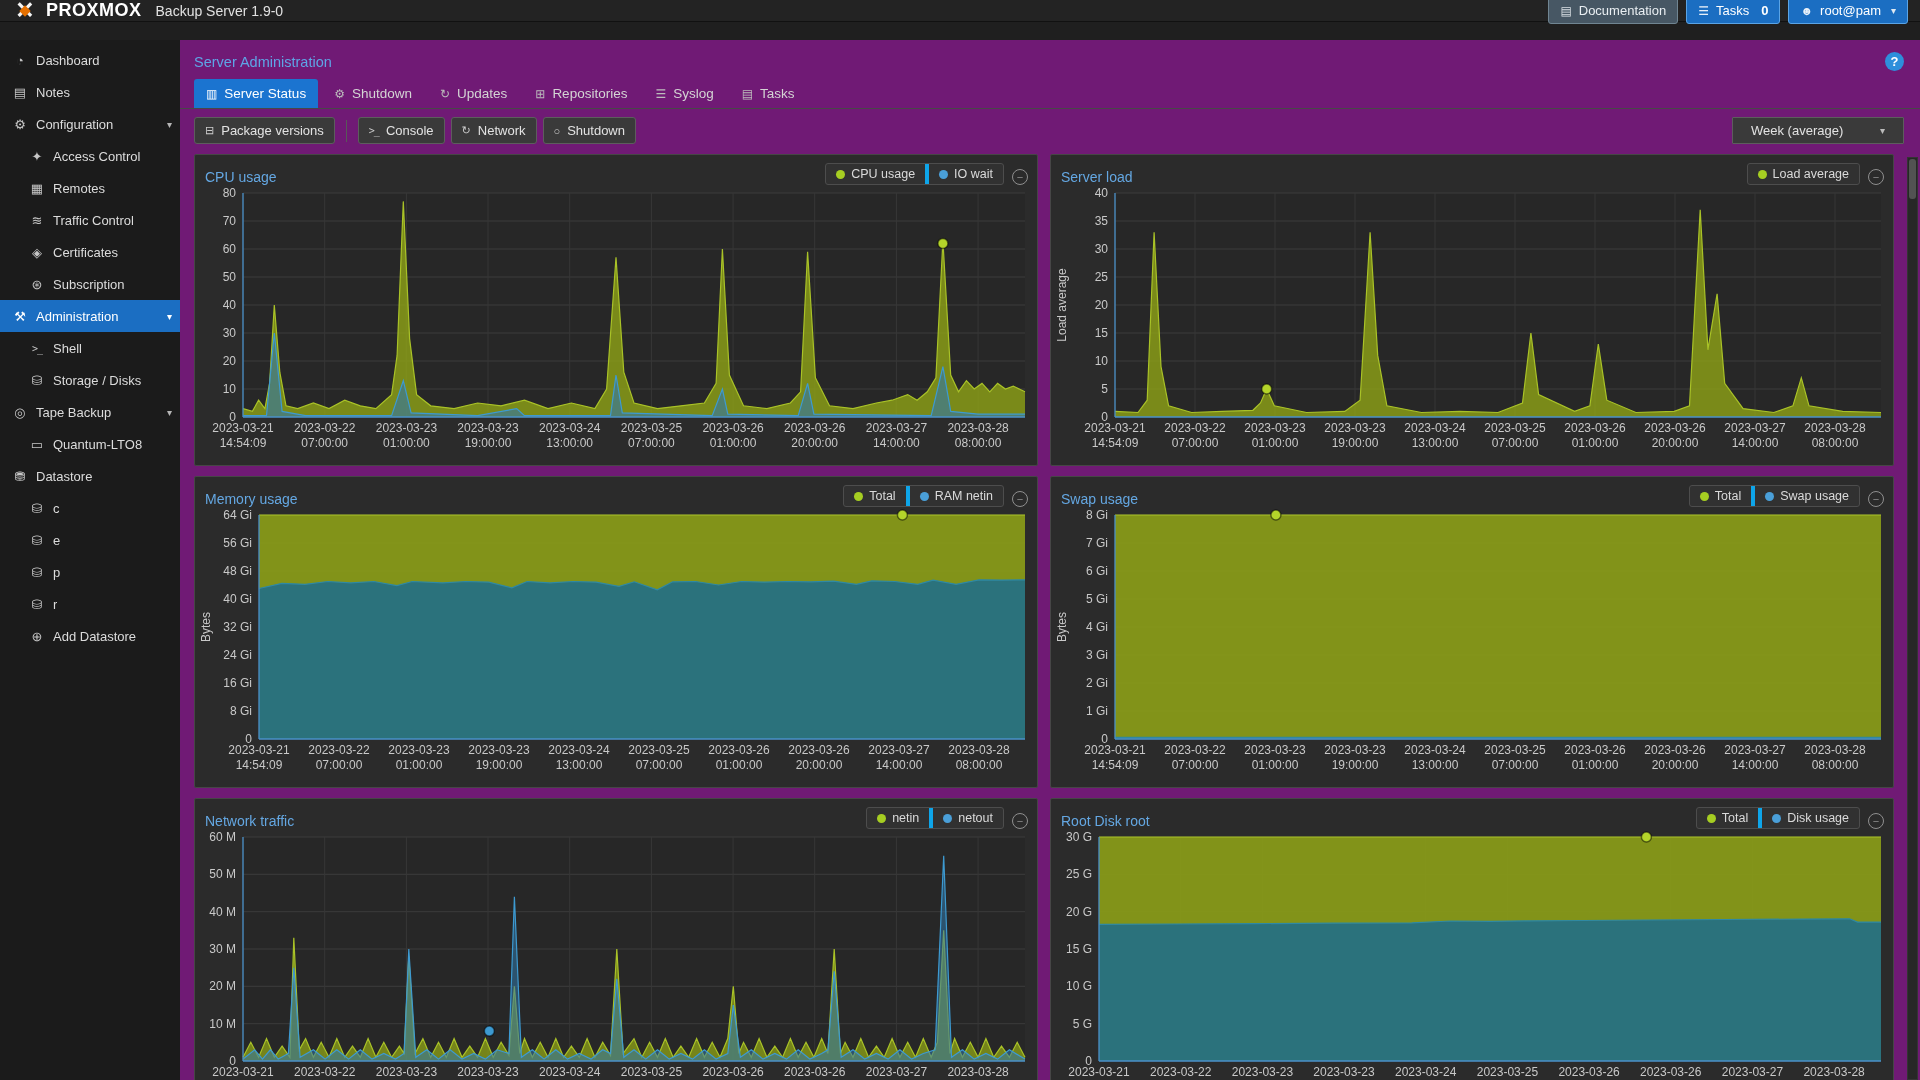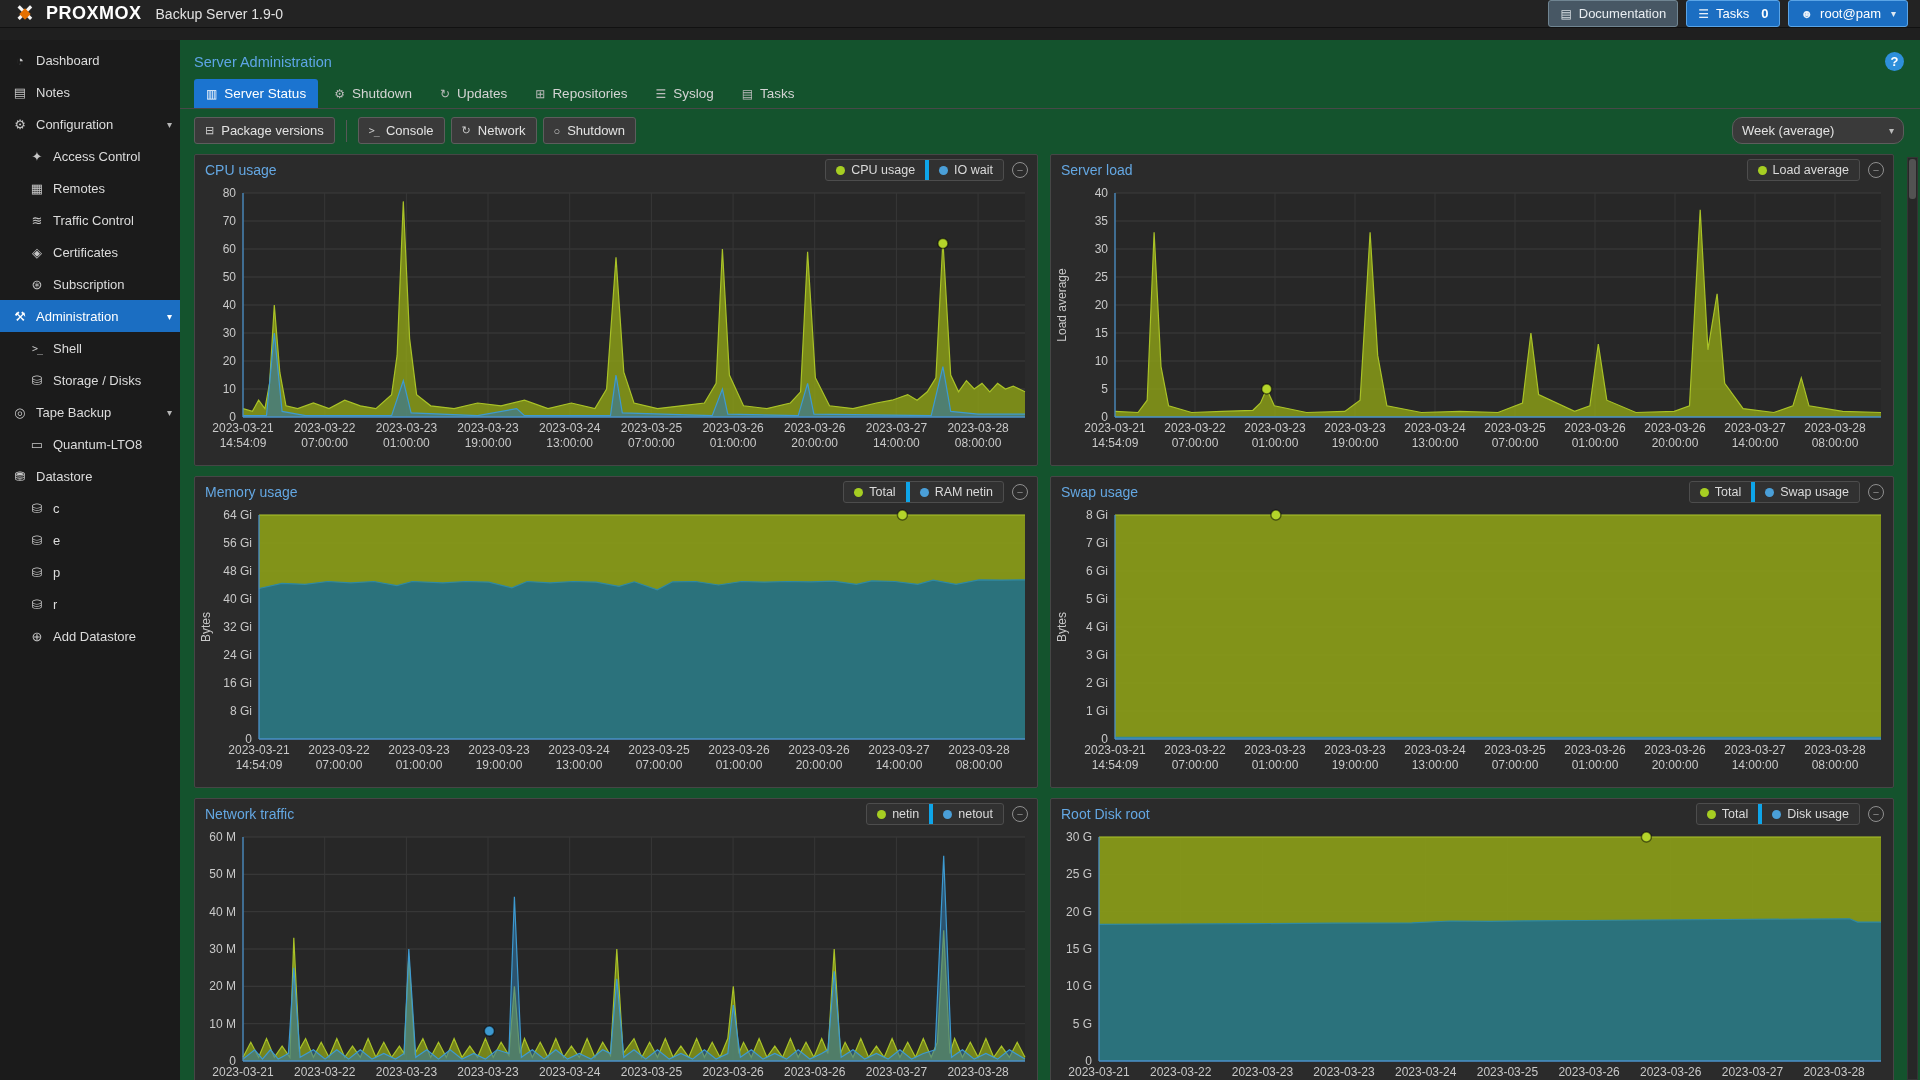--- a/index.html
+++ b/index.html
@@ -1,19 +1,19 @@
 <!DOCTYPE html>
 <html><head>
 <meta charset="utf-8">
 <style>
 *{margin:0;padding:0;box-sizing:border-box}
 html,body{width:1920px;height:1080px;overflow:hidden;background:#1f1f1f;
   font-family:"Liberation Sans",sans-serif;color:#d8d8d8;font-size:13px}
 
-.topbar{position:fixed;top:0;left:0;right:0;height:28px;background:#232323;
+.topbar{position:fixed;top:0;left:0;right:0;height:22px;background:#232323;
   display:flex;align-items:center;padding:0 12px;z-index:20;border-bottom:1px solid #111}
 .logo{display:flex;align-items:center;gap:8px}
 .logo-x{position:relative;display:inline-block;width:26px;text-align:center}
 .x-char{color:#f5f5f5;font-weight:bold;font-size:23px;line-height:1}
 .logo-diamond{position:absolute;left:50%;top:50%;width:8px;height:8px;background:#e57000;
   transform:translate(-50%,-50%) rotate(45deg)}
 .brand{color:#fff;font-weight:bold;font-size:18px;letter-spacing:.5px}
 .subtitle{margin-left:14px;color:#e2e2e2;font-size:14px}
 .top-right{margin-left:auto;display:flex;align-items:center;gap:8px}
 .btn{display:inline-flex;align-items:center;gap:7px;height:27px;padding:0 11px;border-radius:3px;
@@ -28,49 +28,49 @@
   overflow:hidden;padding-top:4px}
 .side-item{height:32px;display:flex;align-items:center;padding:0 8px 0 10px;color:#dcdcdc;cursor:pointer}
 .side-item .icon{width:20px;text-align:center;margin-right:6px;font-size:13px;color:#c6c6c6;flex:none}
 .side-item .icon.mono{font-family:"DejaVu Sans Mono",monospace;font-size:10px;letter-spacing:-1px}
 .side-item.indent{padding-left:27px}
 .side-item.selected{background:#1b6ec2;color:#fff}
 .side-item.selected .icon,.side-item.selected .chev{color:#fff}
 .side-item .lbl{white-space:nowrap;overflow:hidden;text-overflow:ellipsis}
 .side-item .chev{margin-left:auto;color:#b5b5b5;font-size:10px}
 
-.main{position:fixed;top:40px;left:180px;right:0;bottom:0;background:#14532d;
+.main{position:fixed;top:40px;left:180px;right:0;bottom:0;background:#701a75;
   display:flex;flex-direction:column;overflow:hidden}
 .content-header{display:flex;align-items:center;padding:12px 16px 4px 14px;height:35px}
 .page-title{color:#5ea5e6;font-size:14.5px}
 .help-btn{margin-left:auto;width:19px;height:19px;border-radius:50%;background:#2e8fdb;color:#fff;
   font-weight:bold;font-size:13px;display:flex;align-items:center;justify-content:center;cursor:pointer}
 .tabs{display:flex;align-items:flex-end;gap:4px;padding:4px 14px 0;height:38px;border-bottom:1px solid #484848}
 .tab{display:flex;align-items:center;gap:7px;padding:7px 12px;color:#d4d4d4;
   border-radius:3px 3px 0 0;cursor:pointer;font-size:13.5px}
 .tab .ti{font-size:12px;color:#bcbcbc}
 .tab.active{background:#1b74d0;color:#fff}
 .tab.active .ti{color:#fff}
 .toolbar{display:flex;align-items:center;padding:8px 16px 8px 14px;height:44px}
 #toolbar-buttons{display:flex;align-items:center;gap:6px}
 .tbtn{display:inline-flex;align-items:center;gap:7px;background:#3a3a3a;border:1px solid #5d5d5d;
   color:#e2e2e2;font-size:13px;padding:5px 10px;border-radius:3px;cursor:pointer;
   font-family:"Liberation Sans",sans-serif}
 .tbtn .ti{font-size:11px;color:#cdcdcd}
 .tbtn .ti.mono{font-family:"DejaVu Sans Mono",monospace;font-size:10px;letter-spacing:-1px}
 .sep{width:1px;height:22px;background:#585858;margin:0 5px;display:inline-block}
 .range{margin-left:auto;display:flex;align-items:center;justify-content:space-between;
-  background:#3a3a3a;border:1px solid #5d5d5d;border-radius:10px;padding:5px 9px;
+  background:#3a3a3a;border:1px solid #5d5d5d;border-radius:1px;padding:5px 18px;
   min-width:172px;font-size:13px;color:#e2e2e2;cursor:pointer}
 .range .caret{color:#bbb}
 
 .charts{display:grid;grid-template-columns:1fr 1fr;gap:10px 12px;padding:2px 26px 0 14px}
 .panel{background:#2b2b2b;border:1px solid #464646;height:312px;display:flex;
   flex-direction:column;overflow:hidden;border-radius:2px}
-.panel-h{height:30px;flex:none;display:flex;align-items:center;padding:0 9px 0 10px;gap:8px}
+.panel-h{height:30px;flex:none;display:flex;align-items:flex-end;padding:0 9px 0 10px;gap:8px}
 .panel-title{color:#64a7e2;font-size:14px;margin-right:auto;white-space:nowrap}
 .legend{display:flex;align-items:center;border:1px solid #4d4d4d;background:#313131;border-radius:3px}
 .legend .li{display:flex;align-items:center;gap:6px;padding:3px 10px;font-size:12.5px;color:#dadada;cursor:pointer}
 .legend .li + .li{border-left:4px solid #0ea5e9}
 .dot{width:9px;height:9px;border-radius:50%;flex:none}
 .collapse{width:16px;height:16px;flex:none;border:1.5px solid #8f8f8f;border-radius:50%;color:#8f8f8f;
   display:flex;align-items:center;justify-content:center;font-size:11px;line-height:1;cursor:pointer}
 .chart{height:282px;flex:none}
 svg text.tk{fill:#c9c9c9;font-size:12px;font-family:"Liberation Sans",sans-serif}
 

